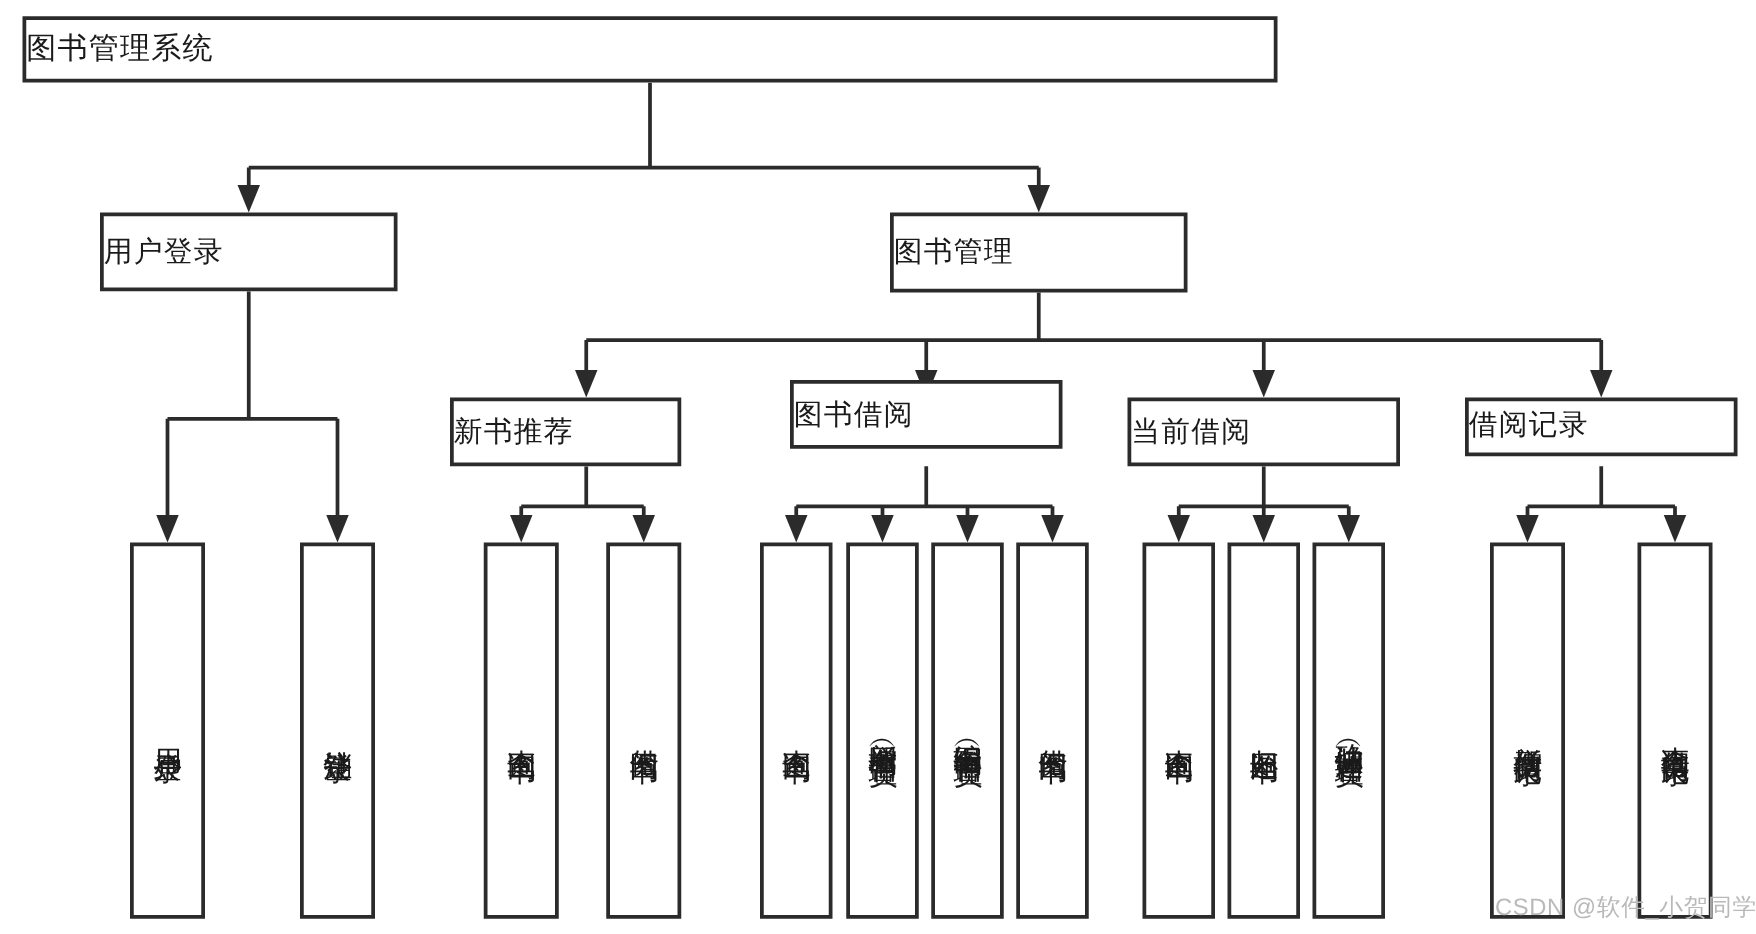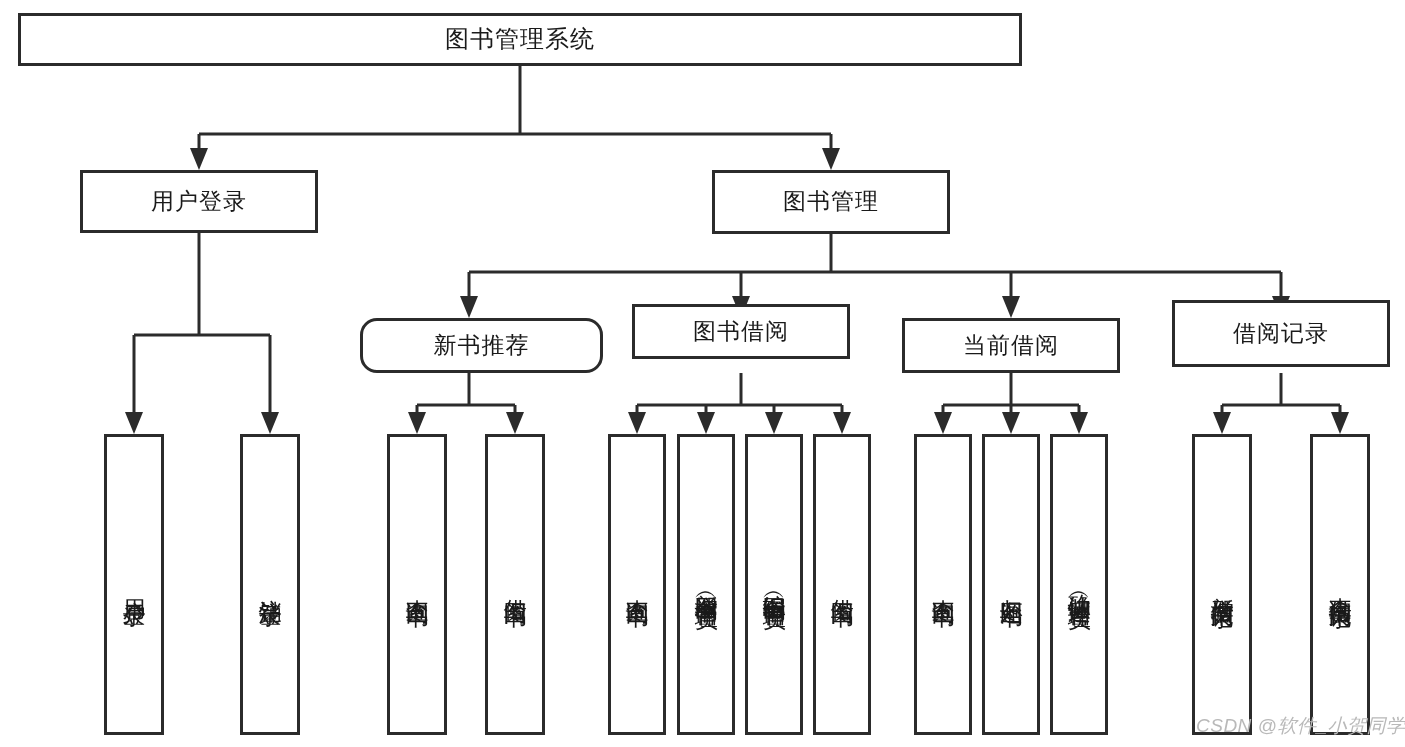--- a/index.html
+++ b/index.html
@@ -17,21 +17,21 @@
     background: #ffffff;
     overflow: hidden;
   }
   .node {
     position: absolute;
     box-sizing: border-box;
     border: 3px solid #2b2b2b;
     background: #ffffff;
     display: flex;
     align-items: center;
-    justify-content: center;
+    justify-content: flex-start;
     color: #1a1a1a;
   }
   .node.horiz {
     font-size: 23px;
     letter-spacing: 1px;
     line-height: 1.2;
     text-align: center;
   }
   .node.root {
     font-size: 24px;
@@ -128,30 +128,30 @@
   <div id="node-layer">
       <div class="node horiz root" style="left: 18px; top: 13px; width: 1004px; height: 53px;">
         <span>图书管理系统</span>
       </div>
       <div class="node horiz" style="left: 80px; top: 170px; width: 238px; height: 63px;">
         <span>用户登录</span>
       </div>
       <div class="node horiz" style="left: 712px; top: 170px; width: 238px; height: 64px;">
         <span>图书管理</span>
       </div>
-      <div class="node horiz" style="left: 360px; top: 318px; width: 243px; height: 55px; border-radius: 17px;">
+      <div class="node horiz" style="left: 360px; top: 318px; width: 185px; height: 55px;">
         <span>新书推荐</span>
       </div>
       <div class="node horiz" style="left: 632px; top: 304px; width: 218px; height: 55px;">
         <span>图书借阅</span>
       </div>
       <div class="node horiz" style="left: 902px; top: 318px; width: 218px; height: 55px;">
         <span>当前借阅</span>
       </div>
-      <div class="node horiz" style="left: 1172px; top: 300px; width: 218px; height: 67px;">
+      <div class="node horiz" style="left: 1172px; top: 318px; width: 218px; height: 47px; font-family: Liberation Mono, monospace;">
         <span>借阅记录</span>
       </div>
       <div class="node vert" style="left: 104px; top: 434px; width: 60px; height: 301px;">
         <span class="vlabel">用户登录</span>
       </div>
       <div class="node vert" style="left: 240px; top: 434px; width: 60px; height: 301px;">
         <span class="vlabel">注销登录</span>
       </div>
       <div class="node vert" style="left: 387px; top: 434px; width: 60px; height: 301px;">
         <span class="vlabel">查询图书</span>
@@ -180,14 +180,14 @@
       <div class="node vert" style="left: 1050px; top: 434px; width: 58px; height: 301px;">
         <span class="vlabel">确认归还（管理员）</span>
       </div>
       <div class="node vert" style="left: 1192px; top: 434px; width: 60px; height: 301px;">
         <span class="vlabel">新增借阅记录</span>
       </div>
       <div class="node vert" style="left: 1310px; top: 434px; width: 60px; height: 301px;">
         <span class="vlabel">查询借阅记录</span>
       </div>
     </div>
-  <div class="watermark" style="left:1196px; top:713px;font-style:italic;">CSDN @软件_小贺同学</div>
+  <div class="watermark" style="left:1196px; top:713px;">CSDN @软件_小贺同学</div>
 </div>
 
 </body></html>

